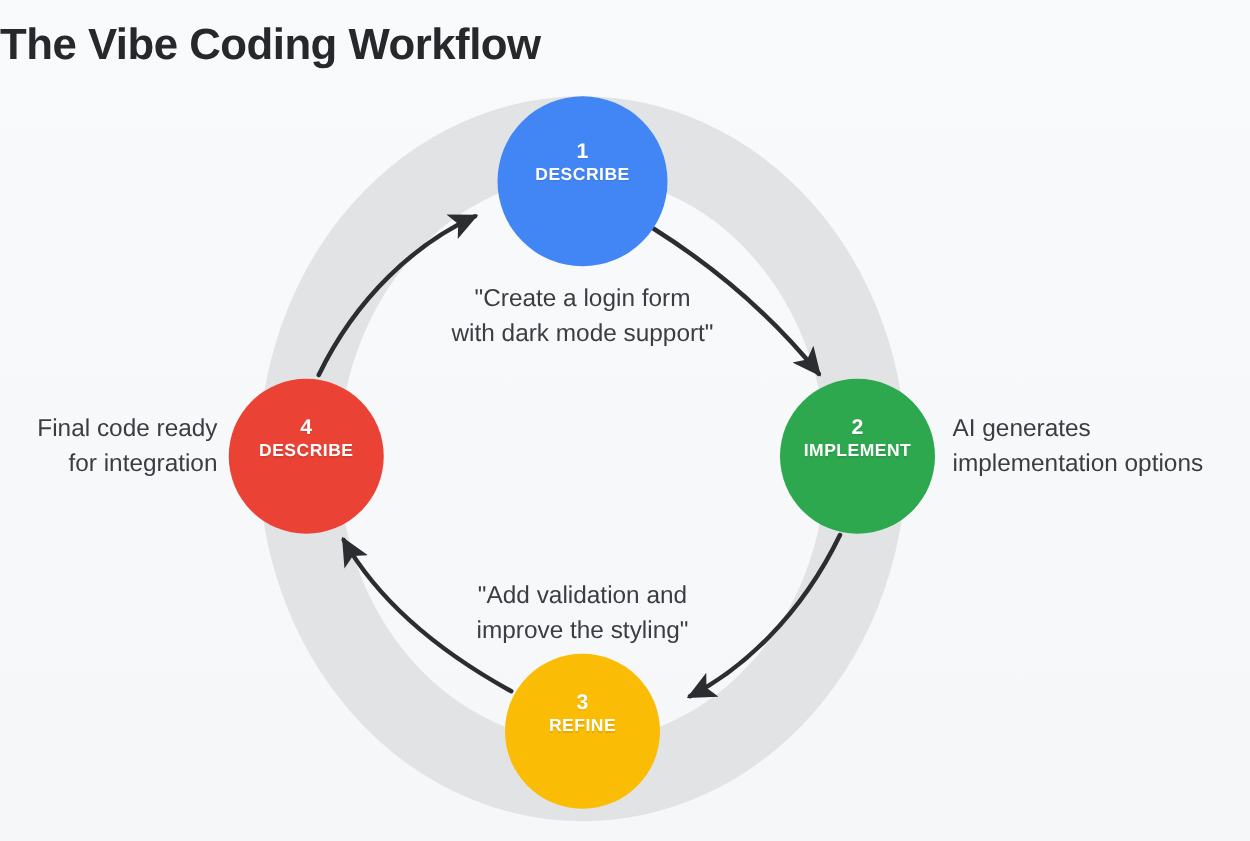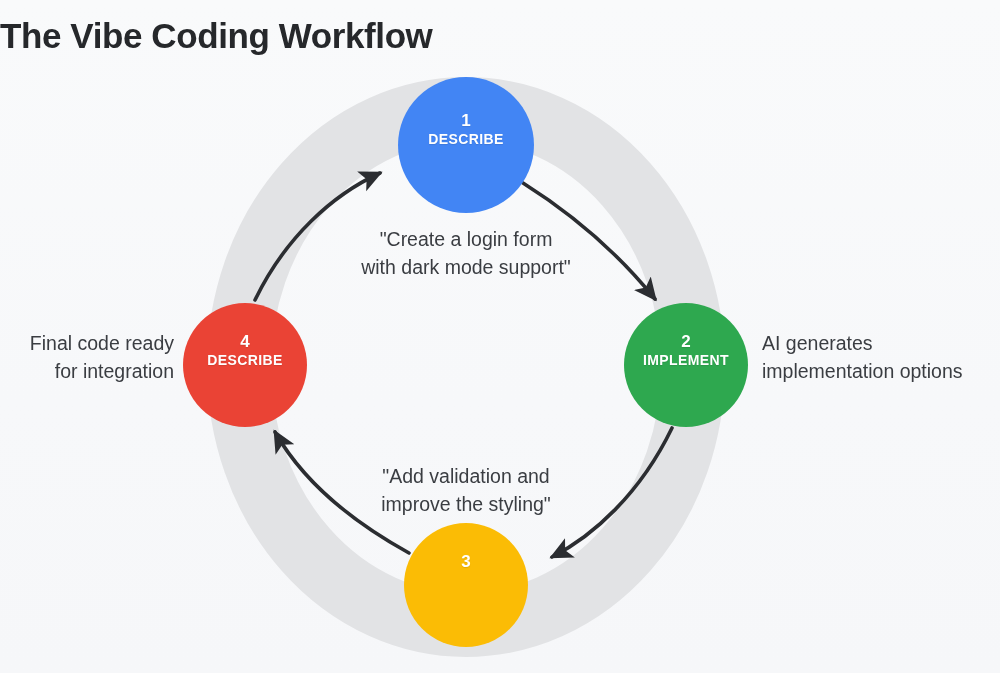--- a/index.html
+++ b/index.html
@@ -120,20 +120,21 @@
     <div class="node-name">DESCRIBE</div>
   </div>
 
   <div class="node-label" style="left:586px; top:333px; width:200px;">
     <div class="node-num">2</div>
     <div class="node-name">IMPLEMENT</div>
   </div>
 
   <div class="node-label" style="left:366px; top:553px; width:200px;">
     <div class="node-num">3</div>
+    <div class="node-name">REFINE</div>
   </div>
 
   <div class="node-label" style="left:145px; top:333px; width:200px;">
     <div class="node-num">4</div>
     <div class="node-name">DESCRIBE</div>
   </div>
 
   <div class="inner-caption" id="caption-top">
     <div>"Create a login form</div>
     <div>with dark mode support"</div>

